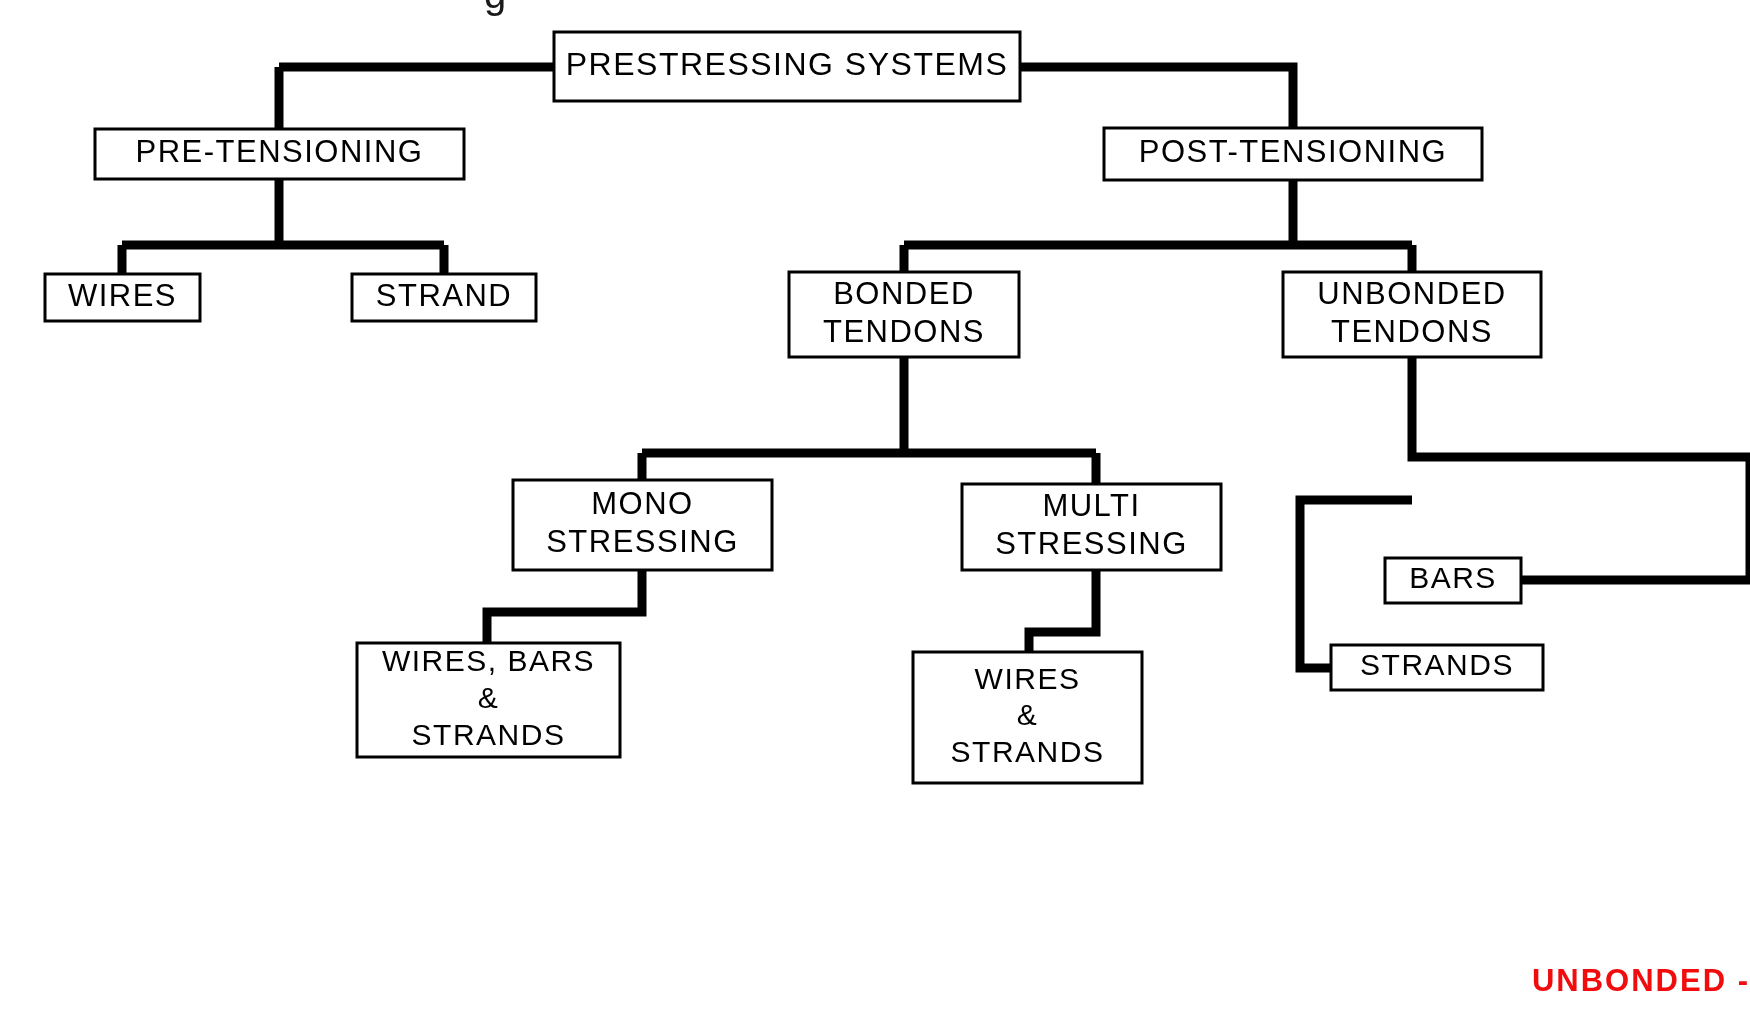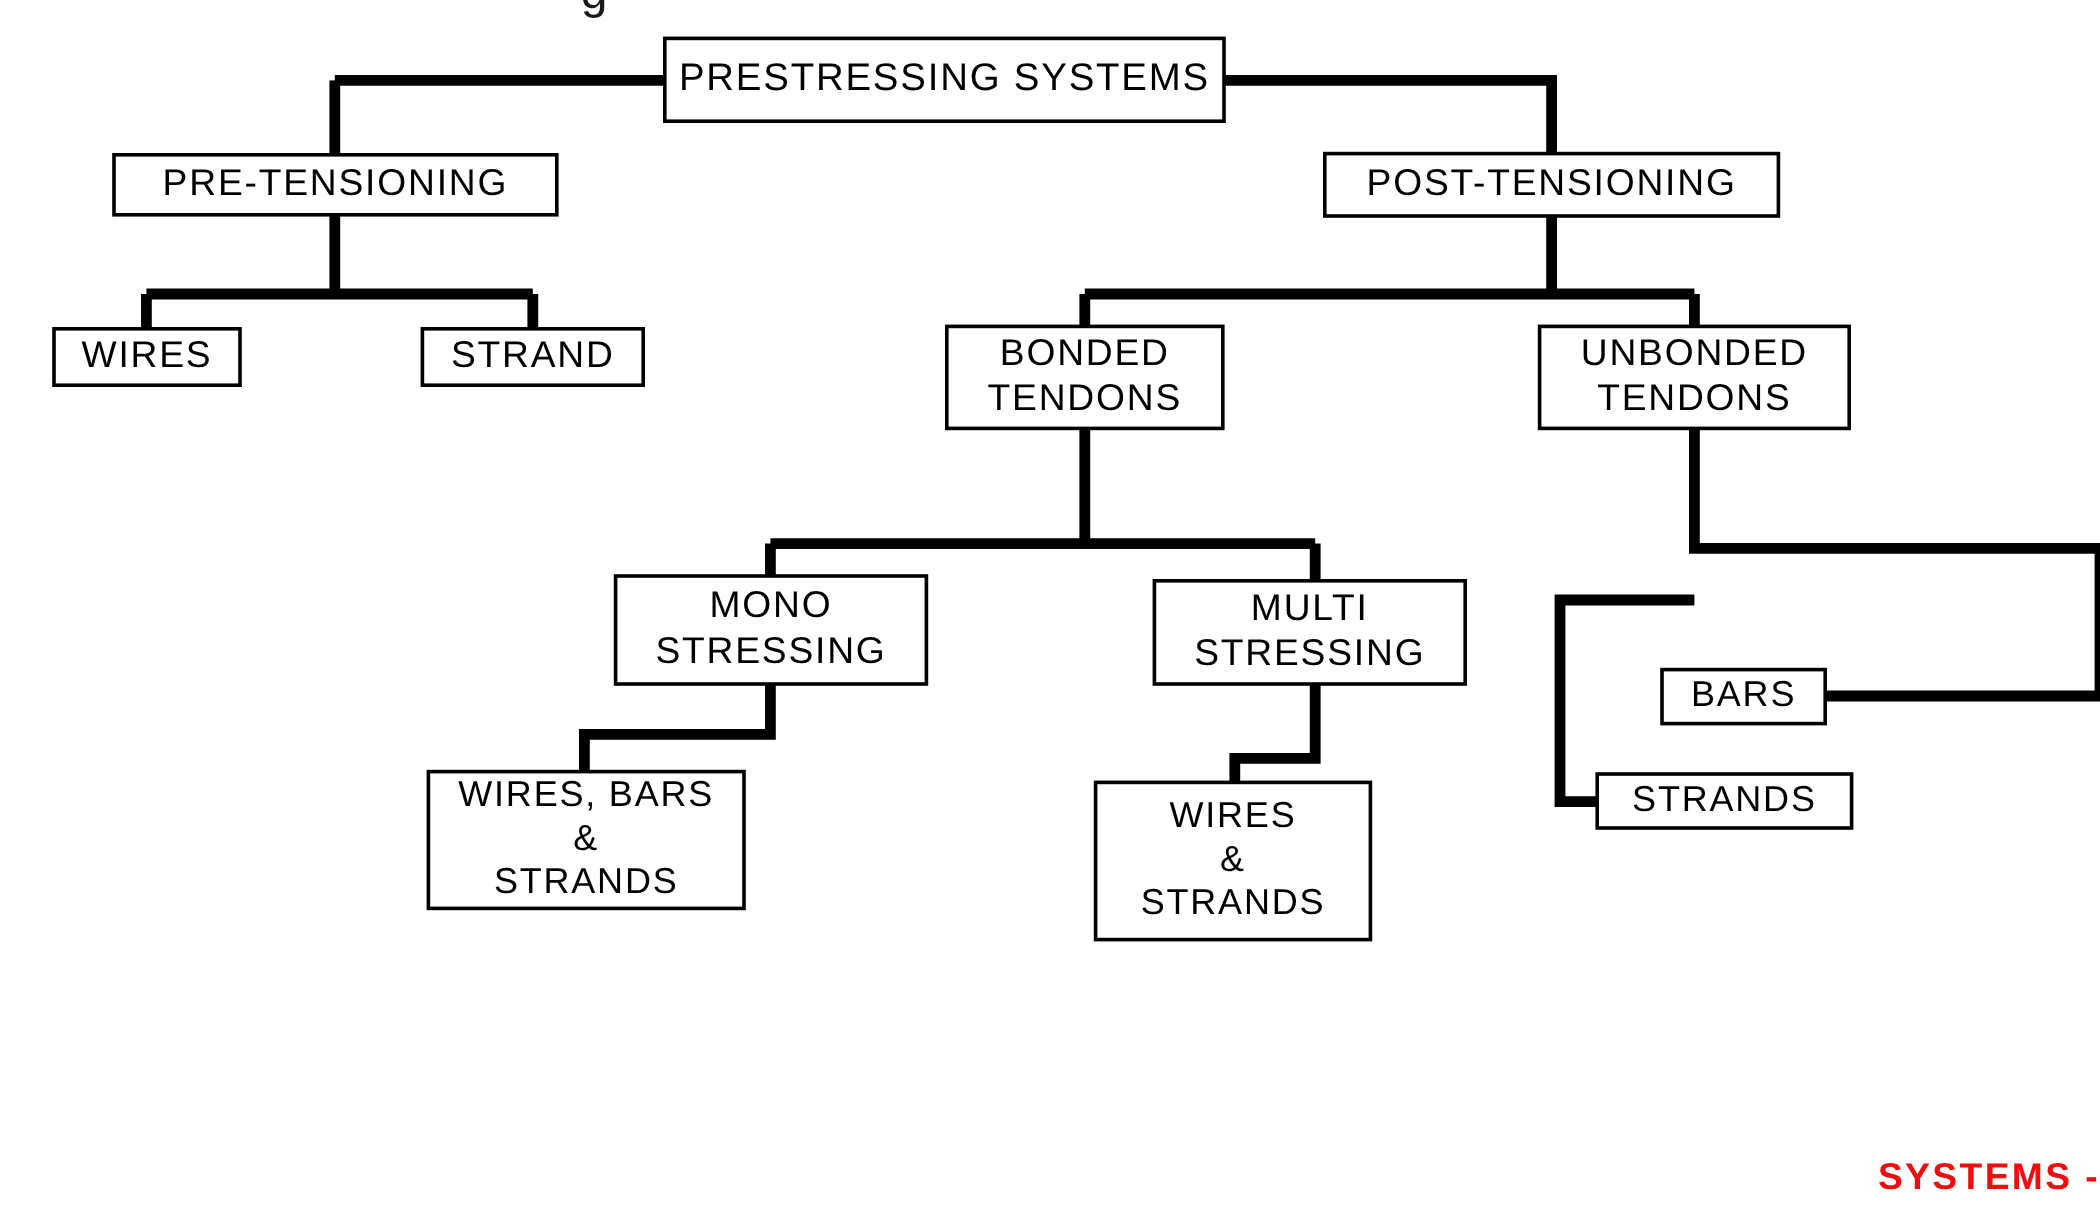--- a/index.html
+++ b/index.html
@@ -136,15 +136,15 @@
         </g>
         <g>
           <rect x="913" y="652" width="229" height="131" class="node-box" fill="#ffffff" stroke="#000000"></rect>
           <text x="1027.5" y="680.9" class="node-label" font-size="30">WIRES</text>
           <text x="1027.5" y="717.5" class="node-label" font-size="30">&amp;</text>
           <text x="1027.5" y="754.1" class="node-label" font-size="30">STRANDS</text>
         </g>
       </g>
   </svg>
 
-  <div class="footer-text" style="right:0px; top:963px;">SYSTEMS -</div>
+  <div class="footer-text" style="right:0px; top:963px;">UNBONDED -</div>
 
 </div>
 
 </body></html>

